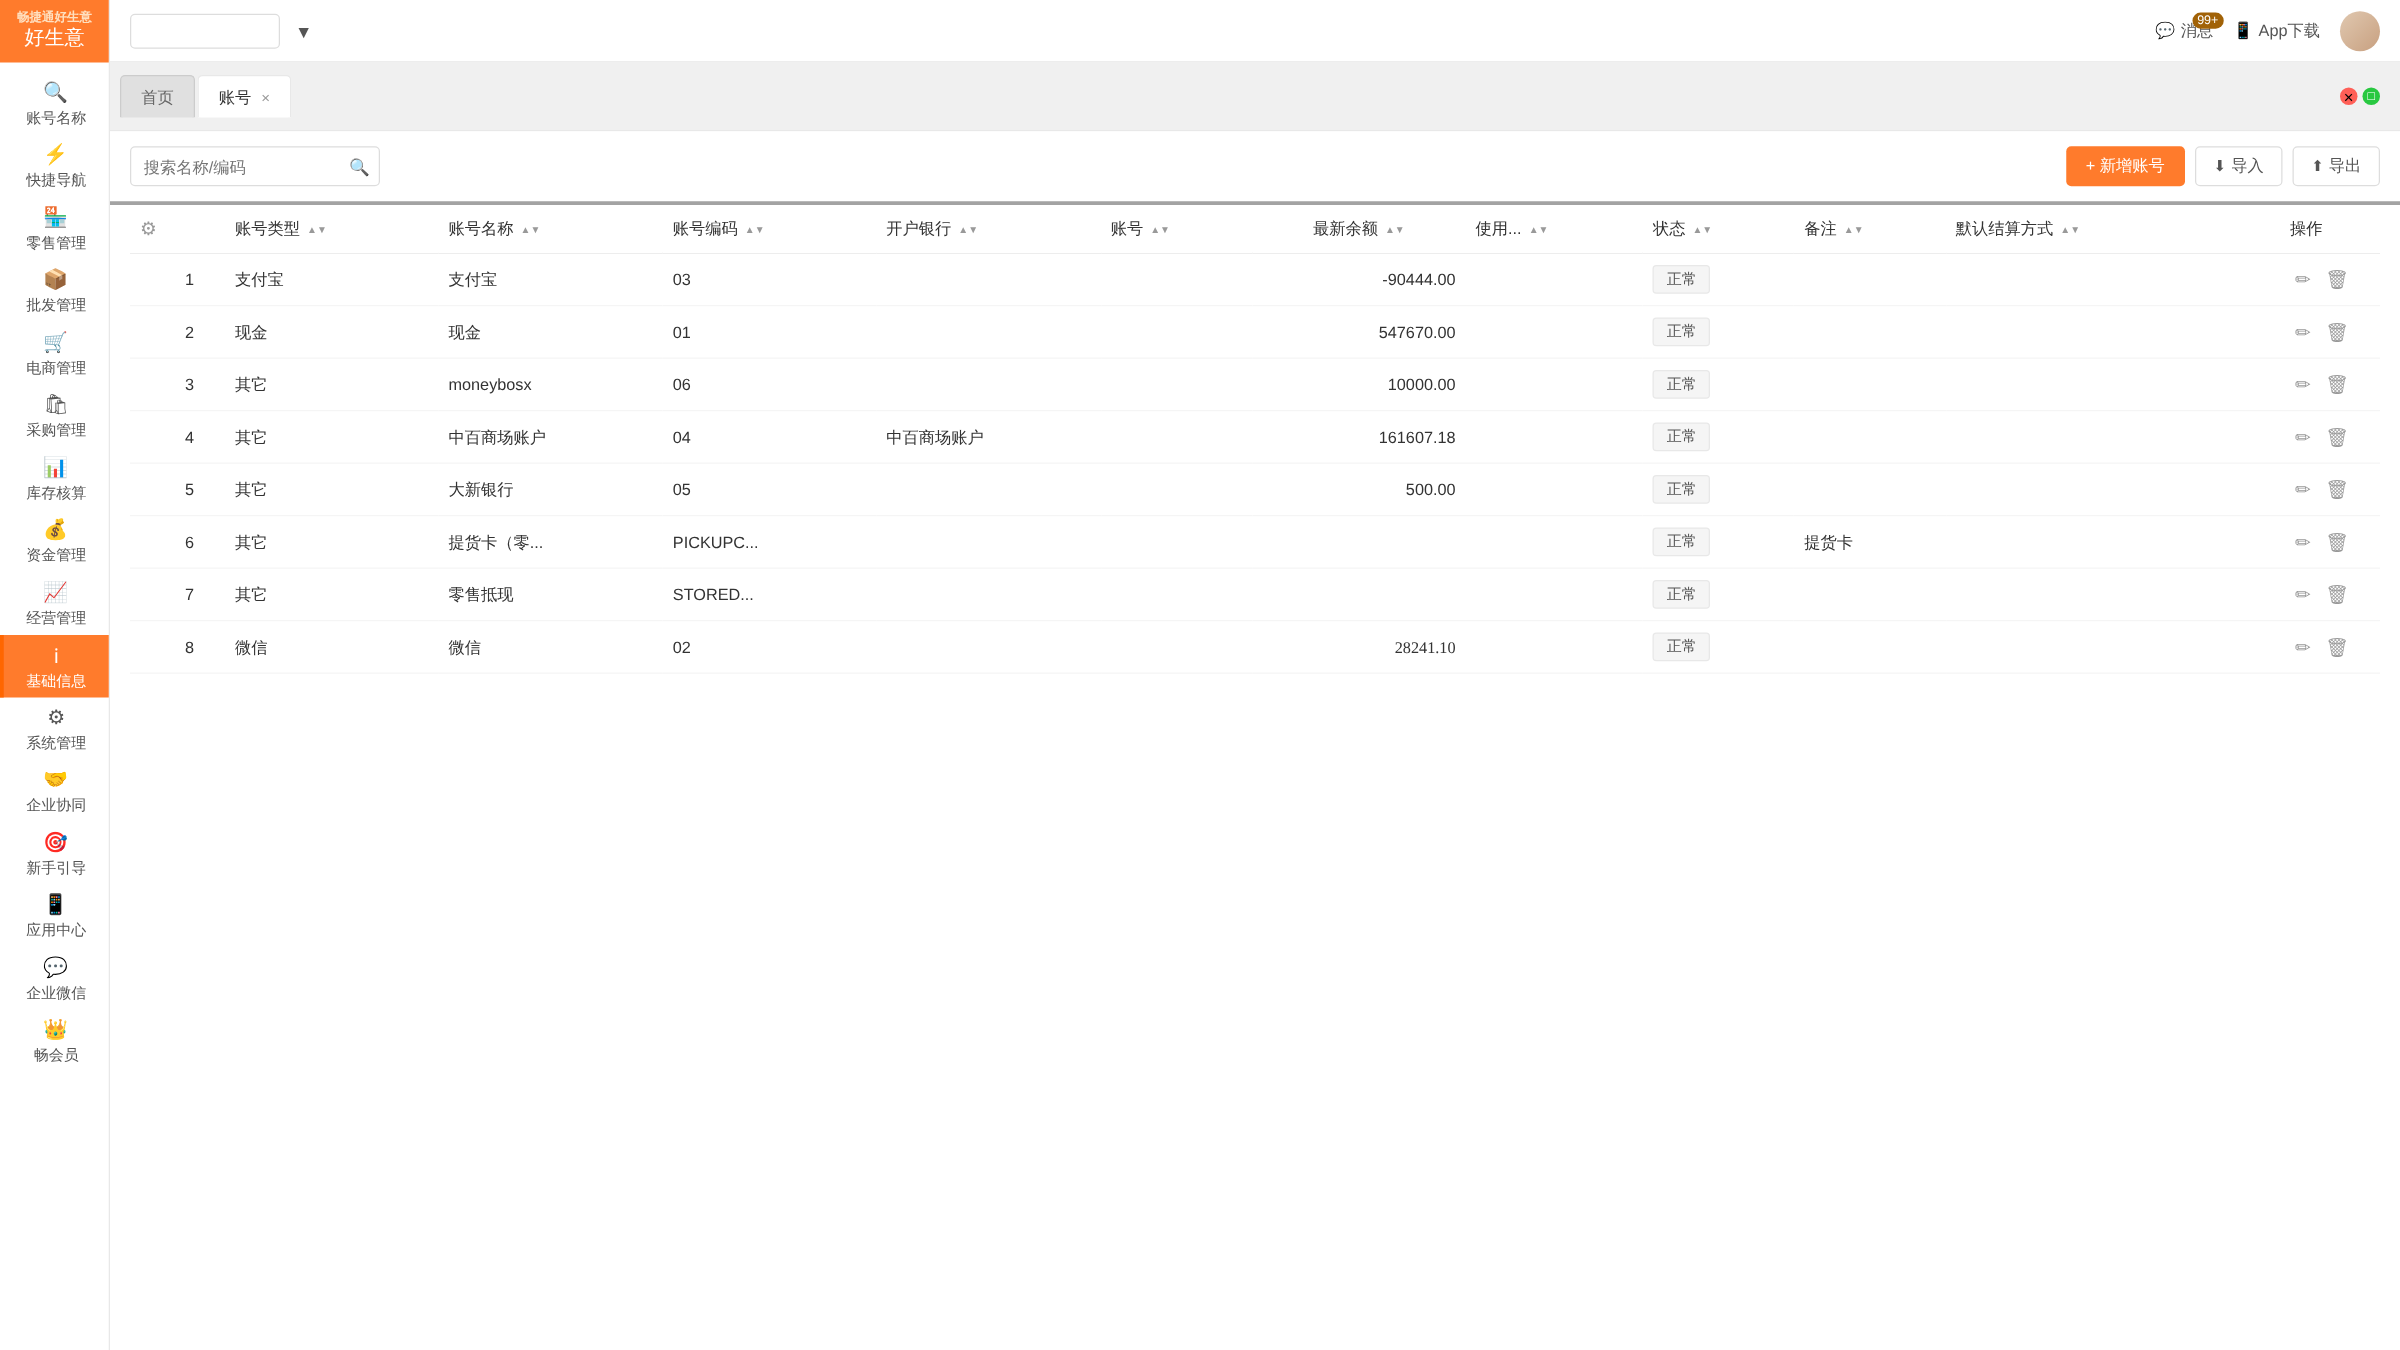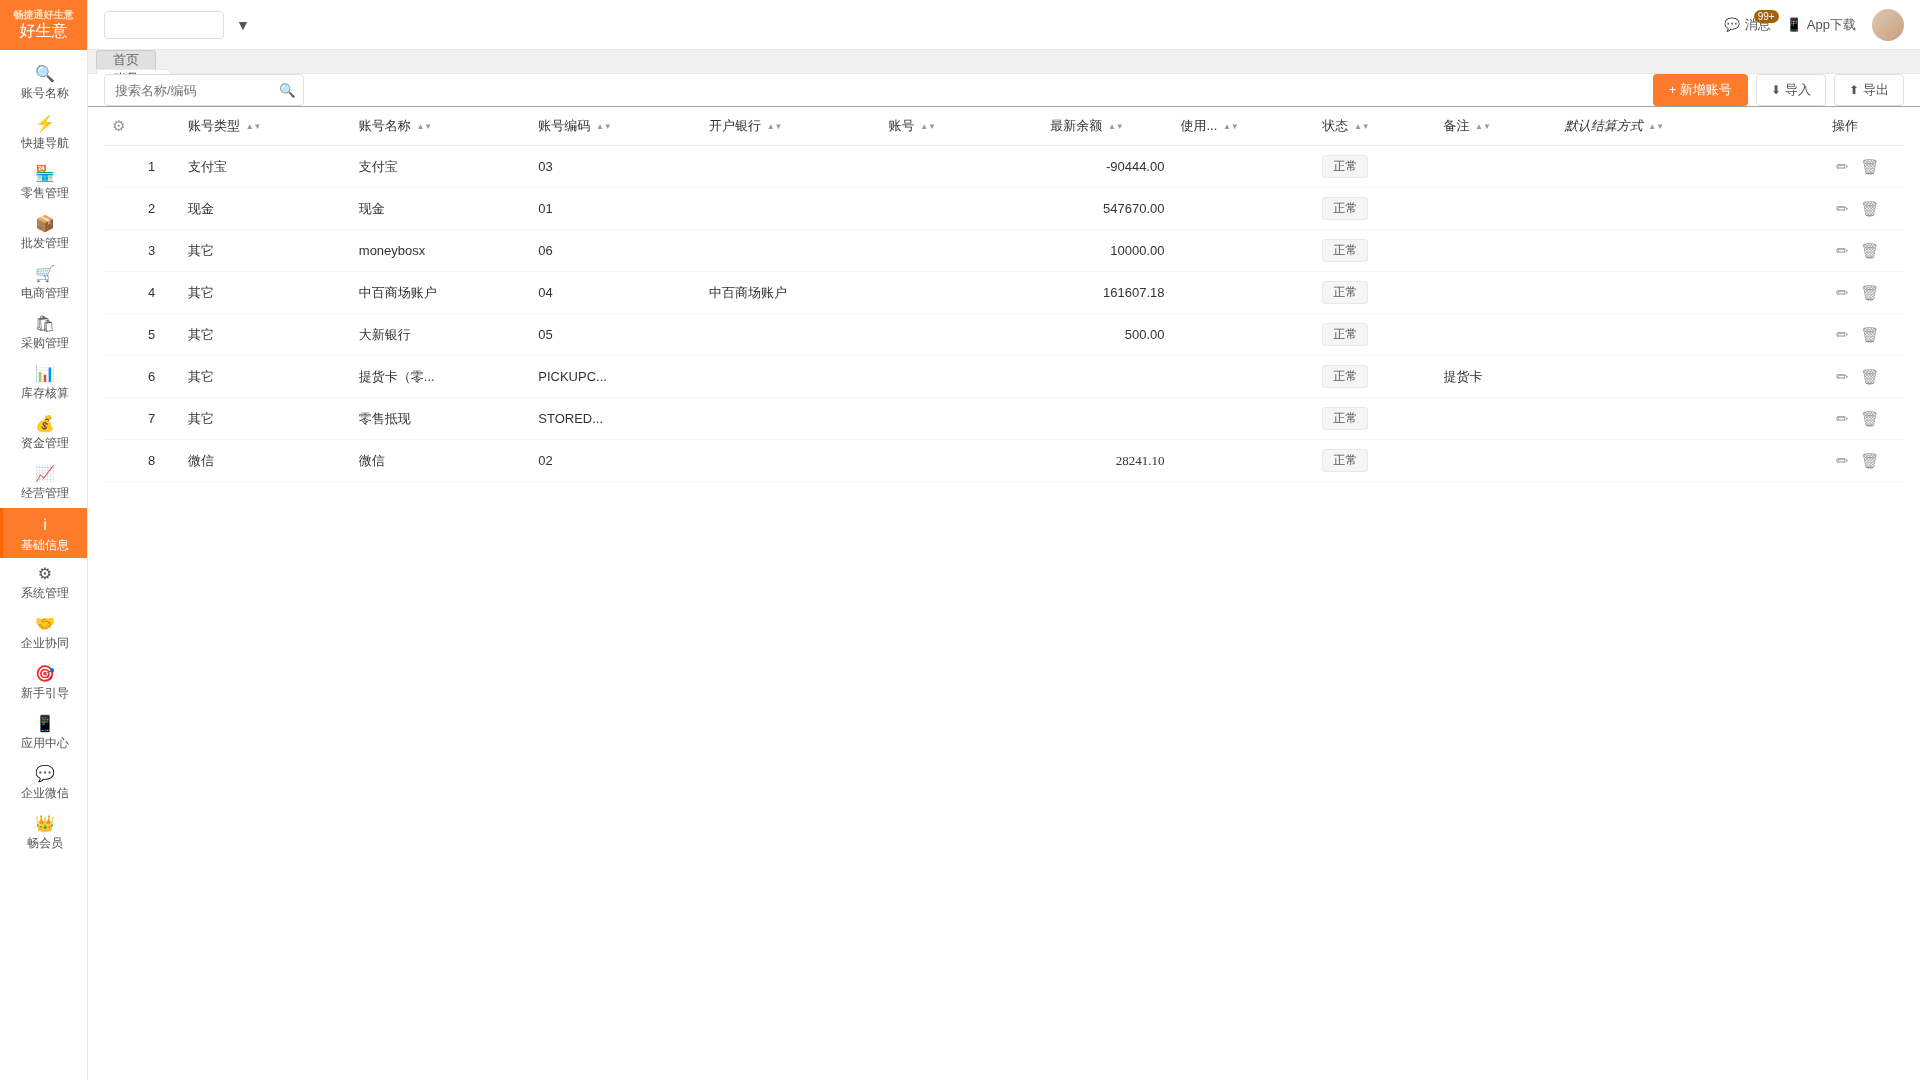--- a/index.html
+++ b/index.html
@@ -114,28 +114,27 @@
     .avatar {
       width: 32px;
       height: 32px;
       border-radius: 50%;
       background: #ddd;
       overflow: hidden;
     }
 
     
     .tab-bar {
-      height: 24px;
+      height: 55px;
       background: #f0f0f0;
       display: flex;
-      align-items: flex-start;
+      align-items: center;
       padding: 0 8px;
       flex-shrink: 0;
       border-bottom: 1px solid #e8e8e8;
-      flex-direction: column;
     }
     .tab {
       height: 34px;
       padding: 0 16px;
       display: flex;
       align-items: center;
       gap: 8px;
       cursor: pointer;
       font-size: 13px;
       border-radius: 4px 4px 0 0;
@@ -164,24 +163,24 @@
     .content-area {
       flex: 1;
       display: flex;
       flex-direction: column;
       background: #fff;
       overflow: hidden;
     }
 
     
     .toolbar {
-      padding: 0 16px;
+      padding: 12px 16px;
       display: flex;
       justify-content: space-between;
-      border-bottom: 1px solid #a3a3a3;
+      border-bottom: 3px solid #a3a3a3;
       flex-shrink: 0;
     }
     .toolbar-left { display: flex; align-items: center; gap: 8px; }
     .search-input-wrap {
       position: relative;
       display: flex;
       align-items: center;
     }
     .search-input {
       width: 200px;
@@ -524,21 +523,21 @@
               <span class="sort-icons">▲▼</span>
             </th>
             <th>
               <span>状态</span>
               <span class="sort-icons">▲▼</span>
             </th>
             <th>
               <span>备注</span>
               <span class="sort-icons">▲▼</span>
             </th>
-            <th style="min-width:140px;font-style:italic;">
+            <th style="min-width:140px;">
               <span>默认结算方式</span>
               <span class="sort-icons">▲▼</span>
             </th>
             <th style="width:80px;">
               <span>操作</span>
             </th>
           </tr>
         </thead>
         <tbody id="table-body">
 

